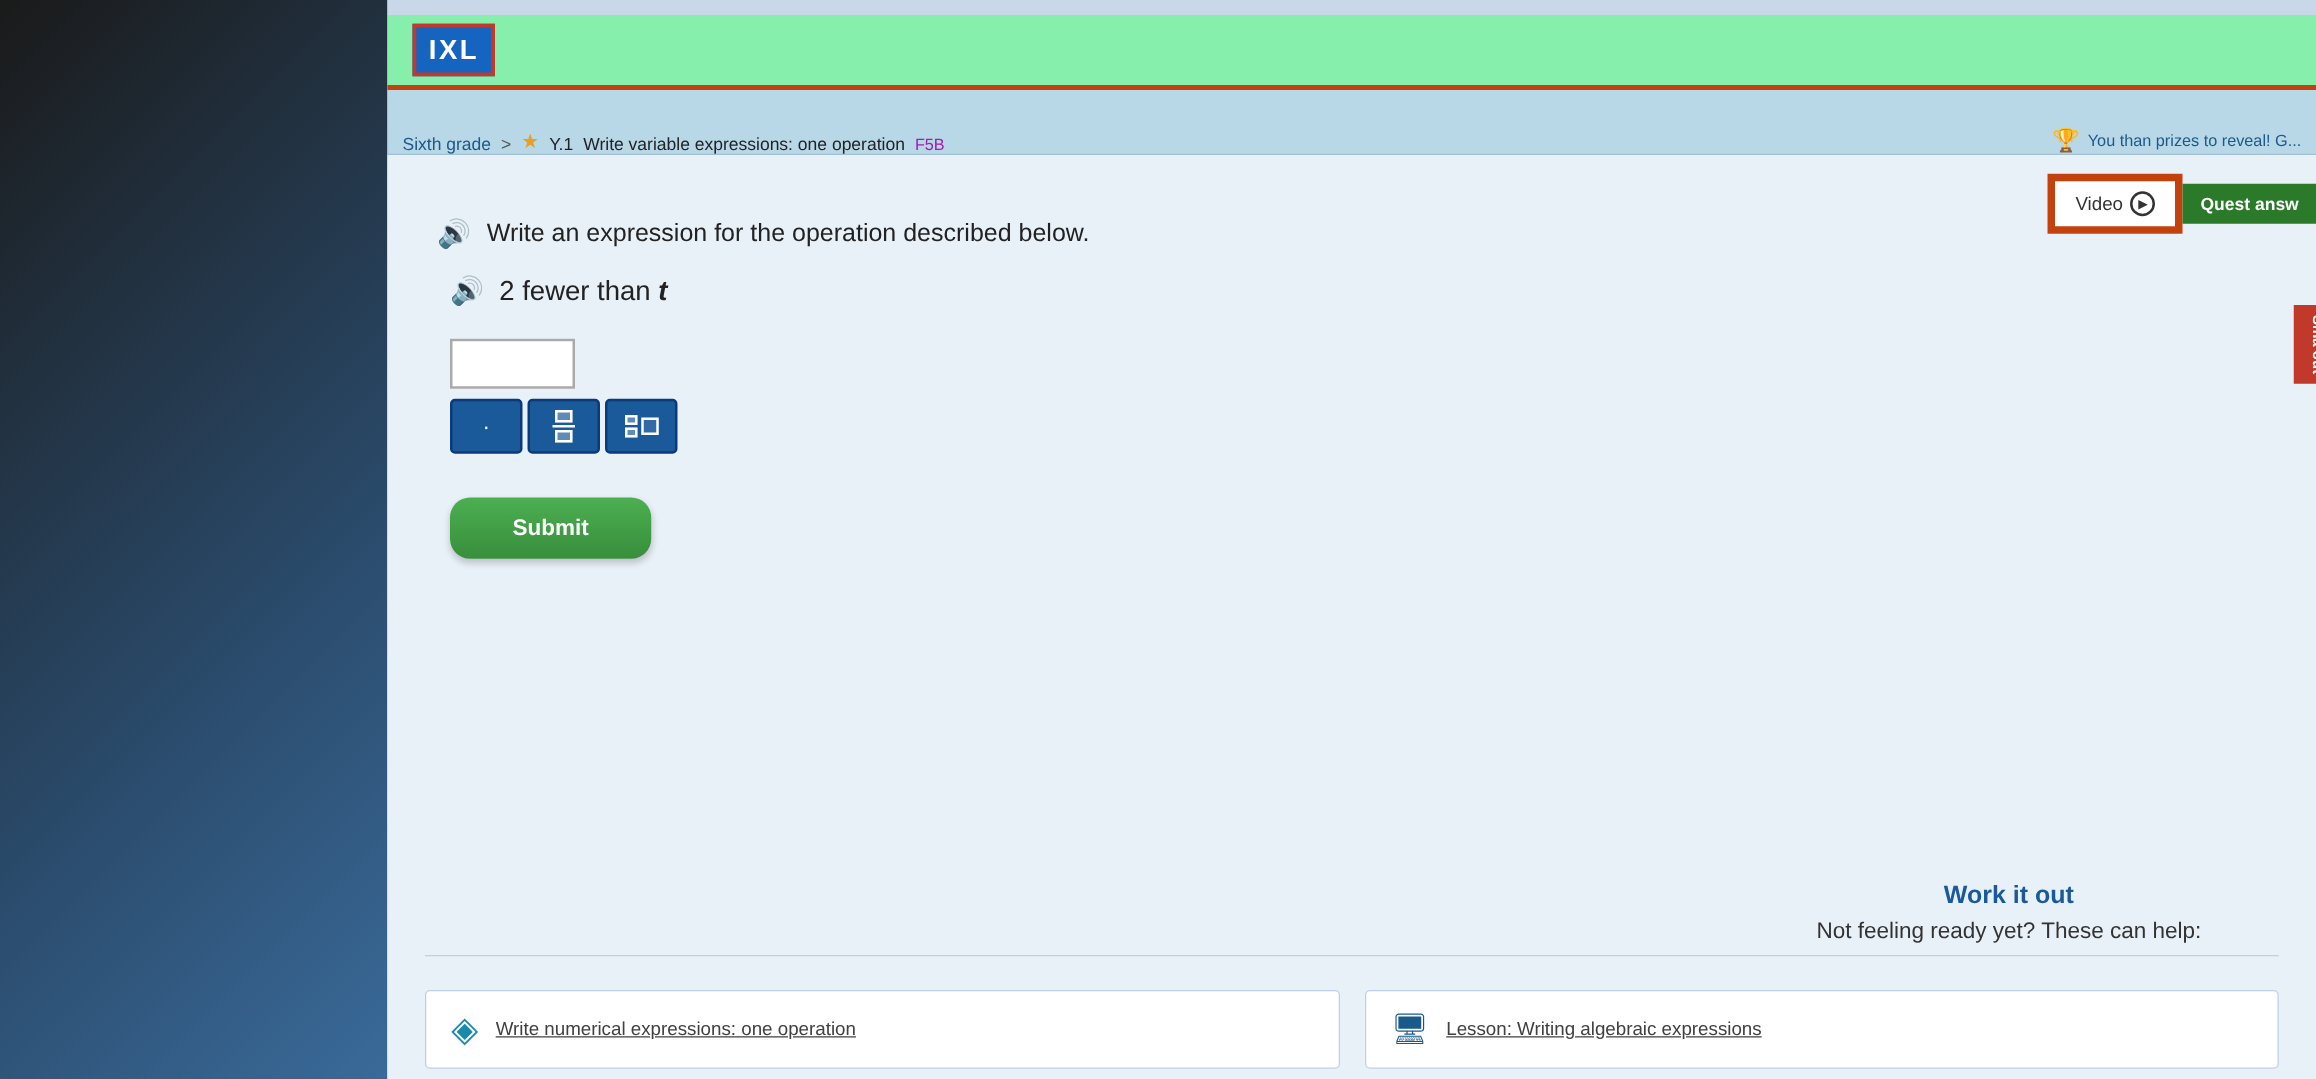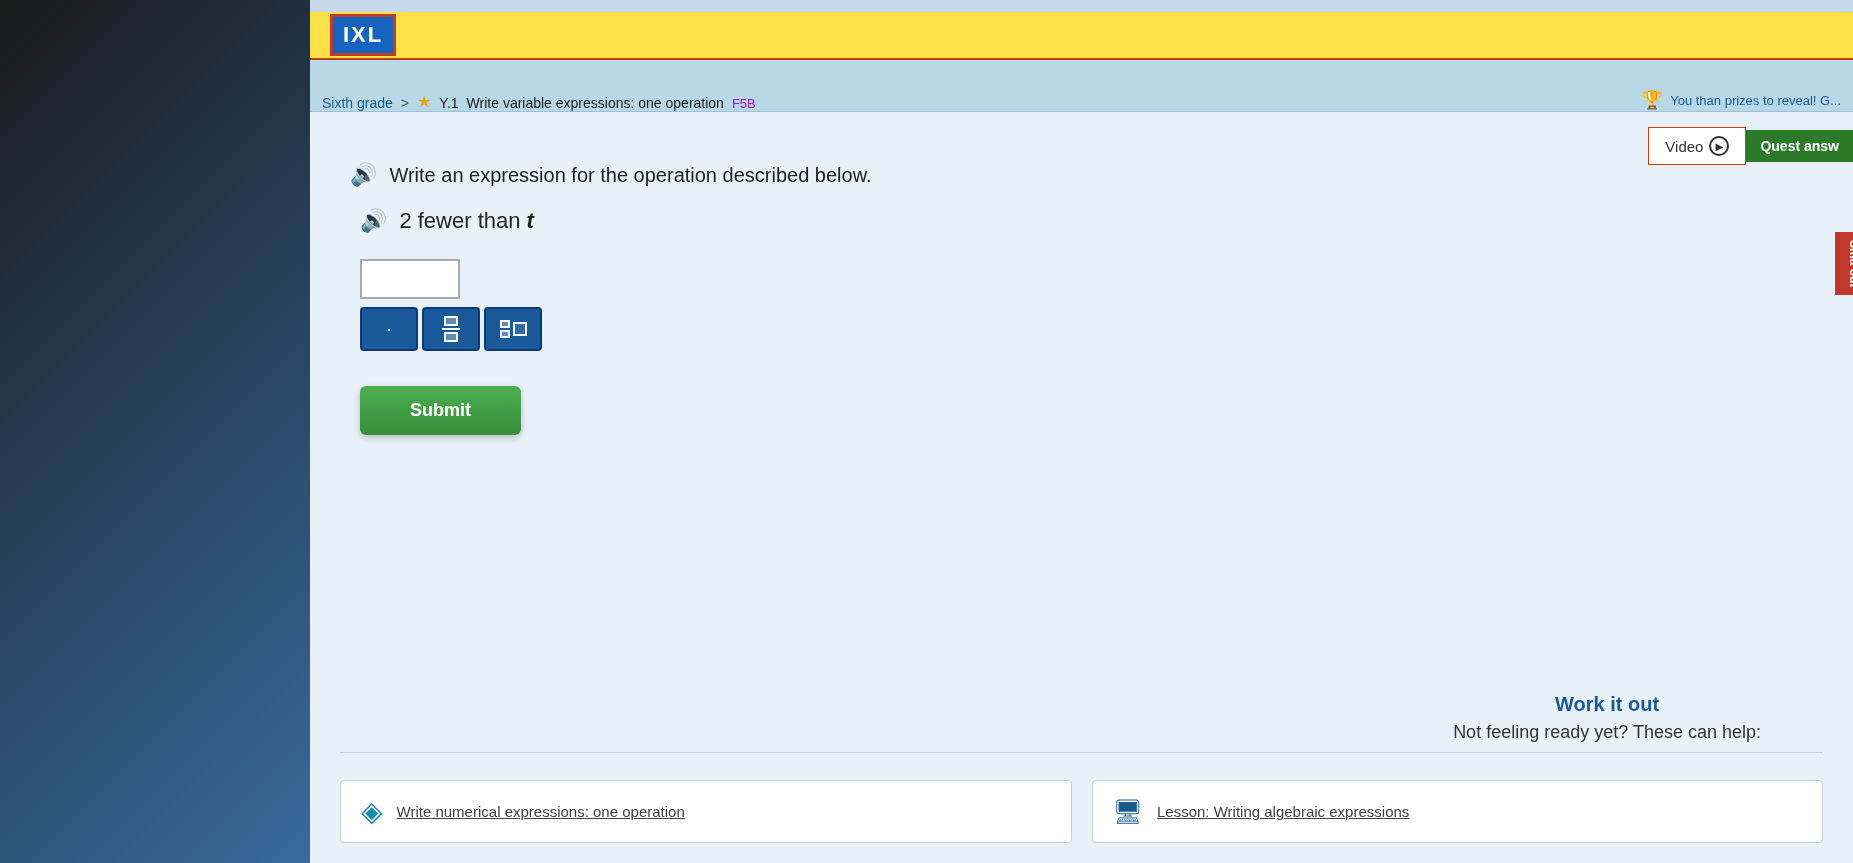--- a/index.html
+++ b/index.html
@@ -28,26 +28,26 @@
     }
 
     
     .top-bar {
       height: 12px;
       background: #c8d8e8;
     }
 
     
     .nav-bar {
-      height: 48px;
-      background: #fde047;
+      height: 60px;
+      background: #86efac;
       display: flex;
       align-items: center;
       padding: 0 20px;
-      border-bottom: 2px solid #c2410c;
+      border-bottom: 4px solid #c2410c;
     }
 
     .ixl-logo {
       background: #1565c0;
       color: white;
       font-weight: bold;
       font-size: 22px;
       padding: 5px 10px;
       border: 3px solid #c0392b;
       margin-right: 40px;
@@ -150,21 +150,21 @@
       position: absolute;
       top: 15px;
       right: 0;
       display: flex;
       align-items: center;
       gap: 0;
     }
 
     .video-btn {
       background: #fff;
-      border: 1px solid #c2410c;
+      border: 6px solid #c2410c;
       padding: 8px 16px;
       font-size: 15px;
       color: #333;
       cursor: pointer;
       display: flex;
       align-items: center;
       gap: 6px;
     }
 
     .play-circle {
@@ -314,21 +314,21 @@
     }
 
     
     .submit-btn {
       background: linear-gradient(180deg, #4caf50 0%, #388e3c 100%);
       color: white;
       border: none;
       padding: 14px 50px;
       font-size: 18px;
       font-weight: bold;
-      border-radius: 6px;
+      border-radius: 16px;
       cursor: pointer;
       margin-left: 10px;
       margin-top: 10px;
       box-shadow: 0 3px 6px rgba(0,0,0,0.2);
     }
 
     
     .work-it-out {
       position: absolute;
       bottom: 120px;

